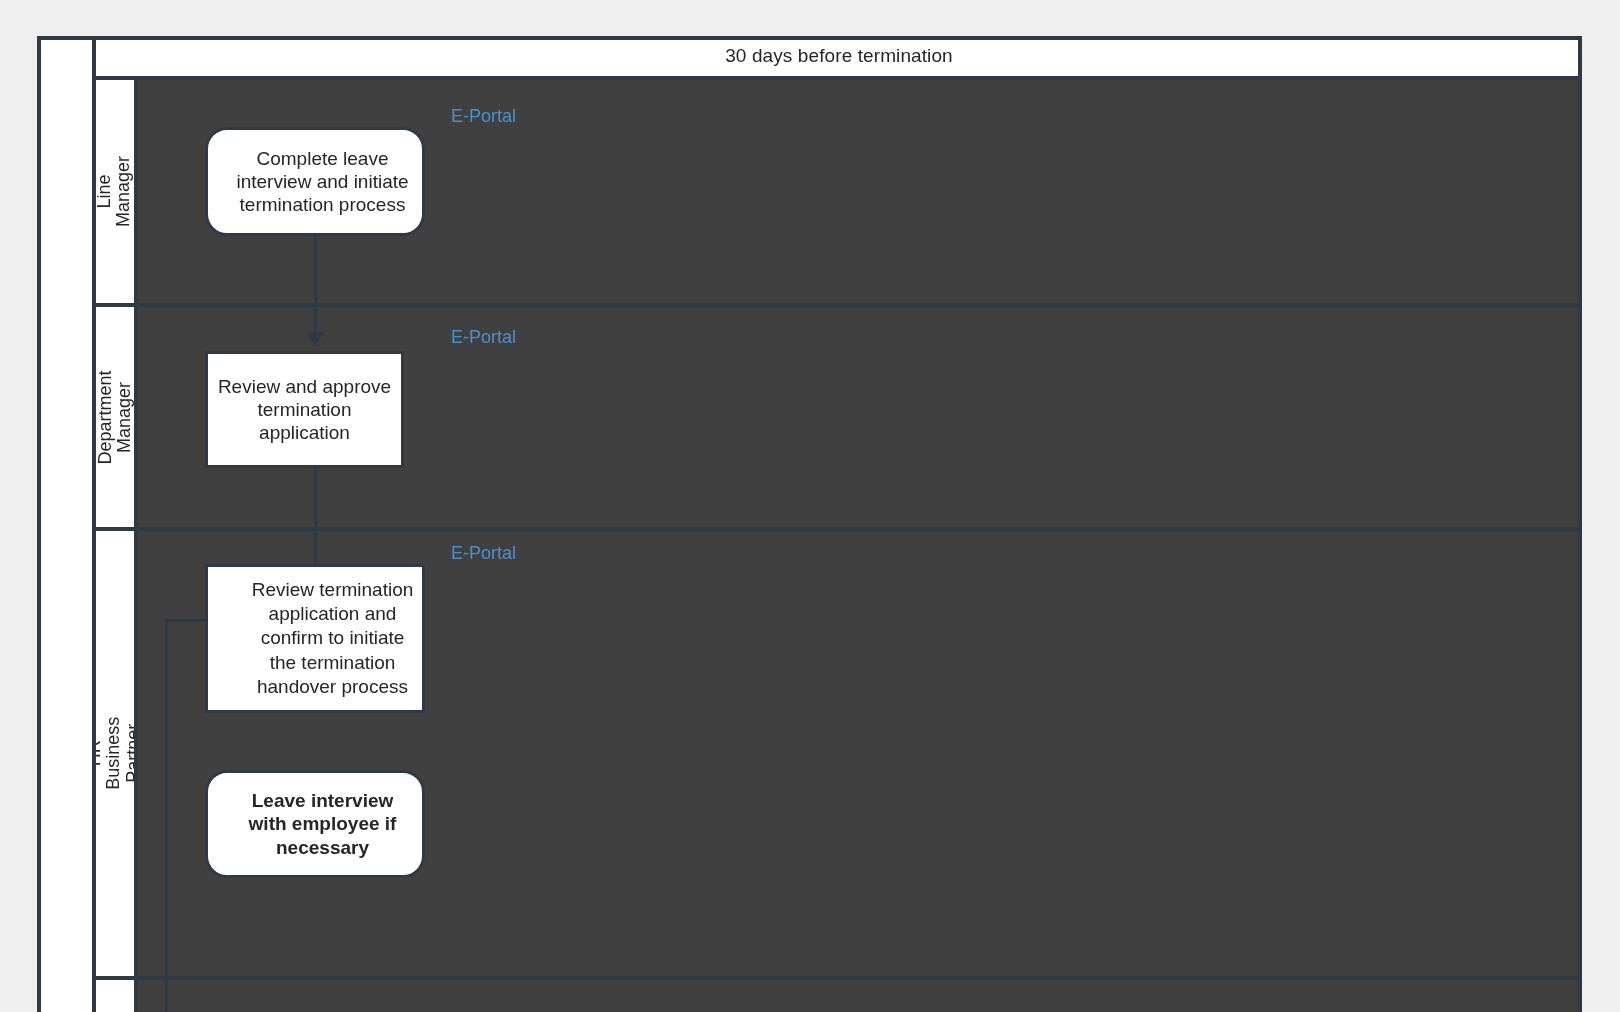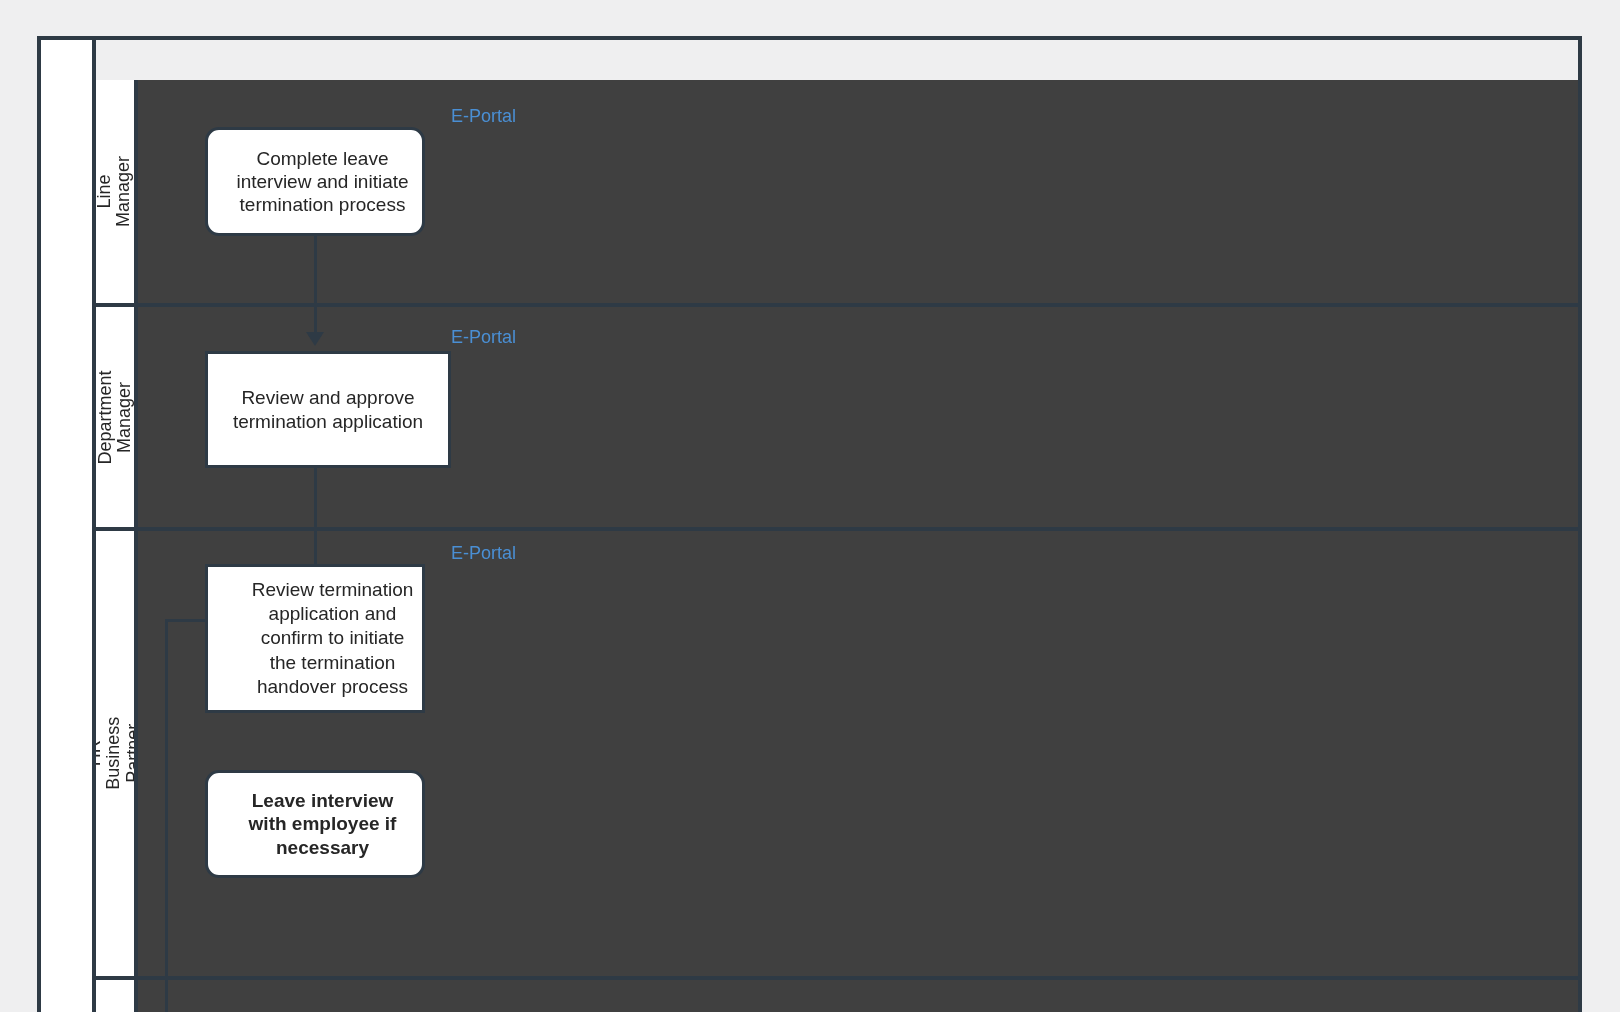--- a/index.html
+++ b/index.html
@@ -113,21 +113,21 @@
     position: absolute;
     background: #ffffff;
     border: 3px solid #2e3a45;
     box-sizing: border-box;
     display: flex;
     align-items: center;
     justify-content: center;
     text-align: center;
     z-index: 5;
   }
-  .shape.rounded { border-radius: 14px; padding-left: 15px; }
+  .shape.rounded { border-radius: 22px; padding-left: 15px; }
   .shape-text {
     font-size: 19px;
     color: #262626;
     line-height: 1.22;
     padding: 0 8px;
   }
   .shape.clipped { overflow: hidden; }
   .shape.clipped .shape-text {
     line-height: 1.27;
     padding: 0 6px;
@@ -161,20 +161,23 @@
     z-index: 4;
   }
 </style>
 </head>
 <body>
 
 <div id="stage">
 
   <div class="pool-title-col"></div>
 
+  <div class="phase-header">
+    <span class="phase-header-label">30 days before termination</span>
+  </div>
 
   <div class="lane" style="top:80px; height:227px;">
     <div class="lane-label-cell">
       <span class="lane-label-text">Line Manager</span>
     </div>
     <div class="lane-body">
       <span class="sys-label" style="left:313px; top:26px;">E-Portal</span>
       <div class="shape rounded" style="left:67px; top:47px; width:220px; height:109px;">
         <span class="shape-text">Complete leave interview and initiate termination process</span>
       </div>
@@ -187,21 +190,21 @@
     <div class="lane-label-cell">
       <span class="lane-label-text two-line">Department Manager</span>
     </div>
     <div class="lane-body">
 
       <div class="conn conn-v" style="left:176px; top:0px; height:28px;"></div>
       <div class="arrowhead" style="left:168px; top:25px;"></div>
 
       <span class="sys-label" style="left:313px; top:20px;">E-Portal</span>
 
-      <div class="shape" style="left:67px; top:44px; width:246px; height:117px;">
+      <div class="shape" style="left:67px; top:44px; width:199px; height:117px;">
         <span class="shape-text">Review and approve termination application</span>
       </div>
 
       <div class="conn conn-v" style="left:176px; top:161px; height:63px;"></div>
     </div>
   </div>
 
   <div class="lane" style="top:531px; height:449px;">
     <div class="lane-label-cell">
       <span class="lane-label-text">HR Business Partner</span>

